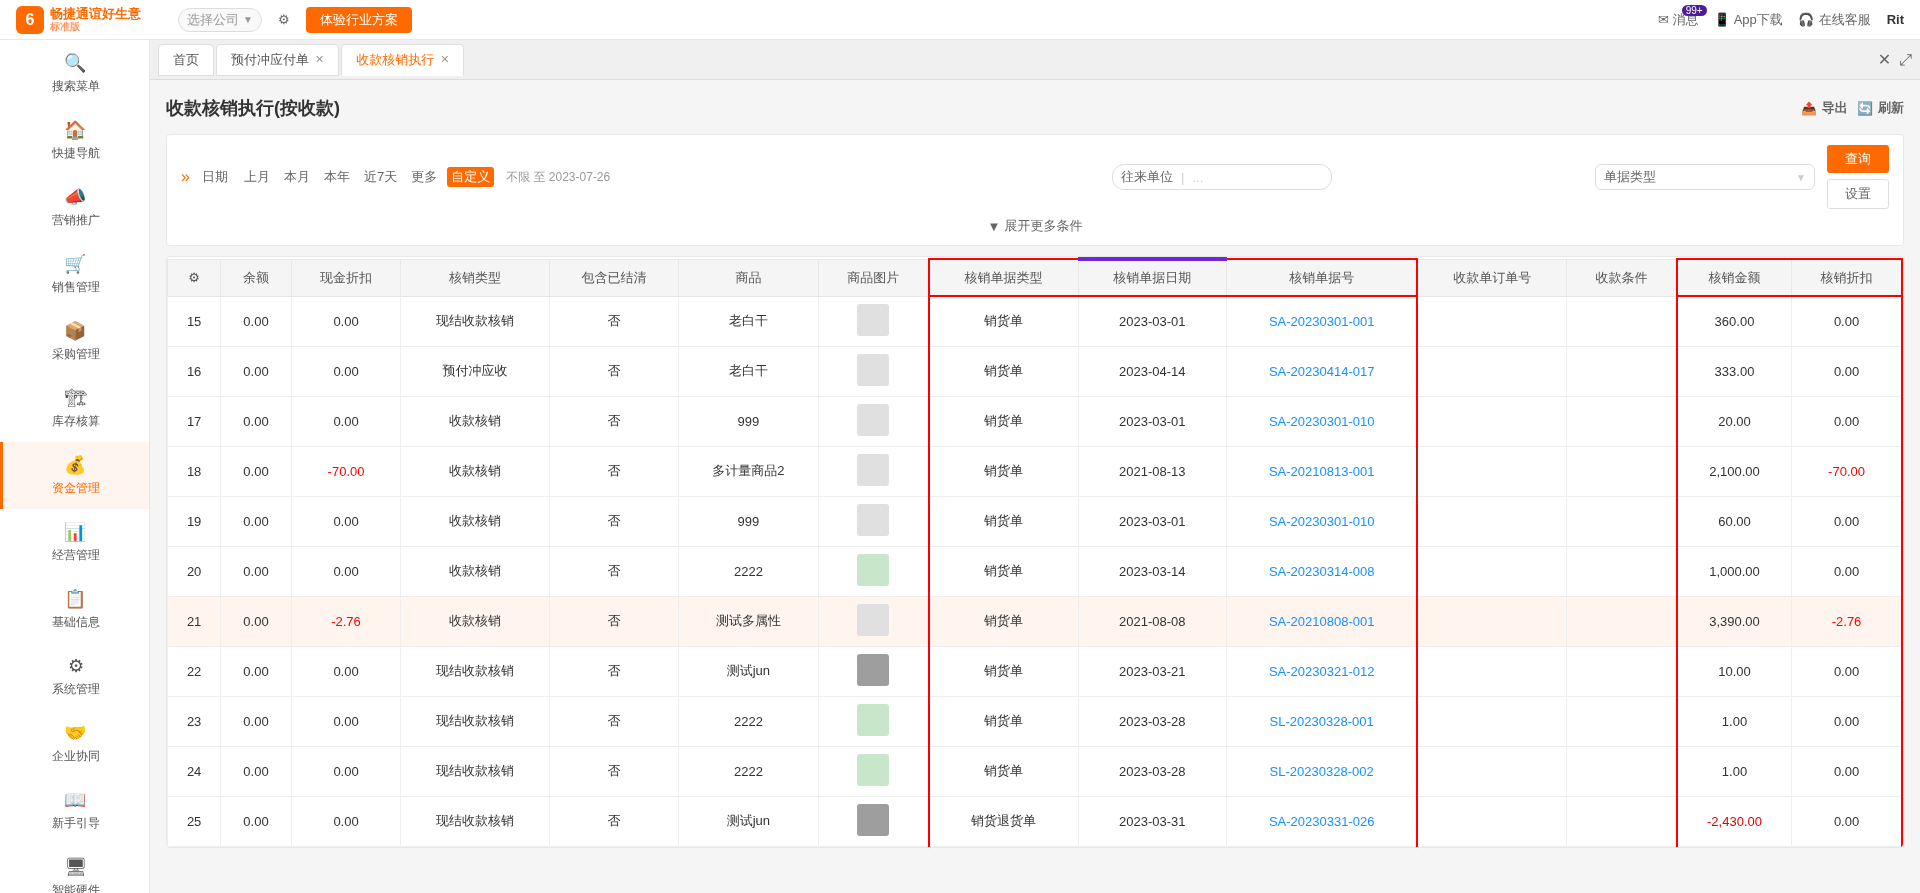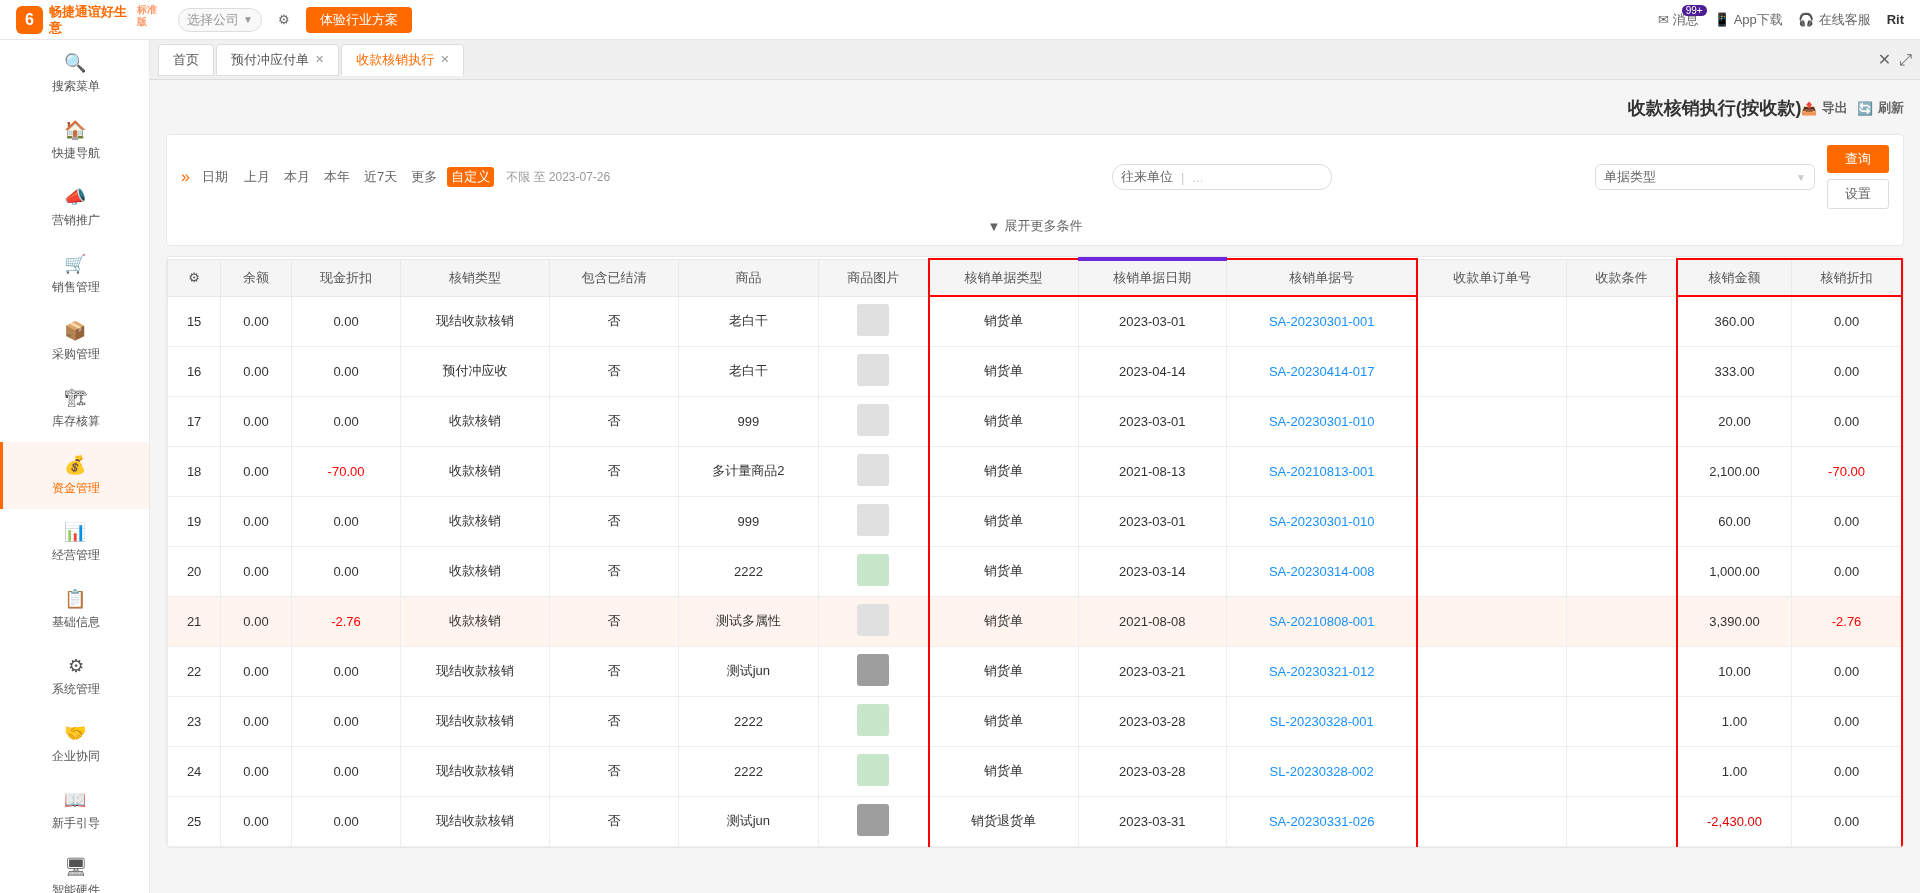--- a/index.html
+++ b/index.html
@@ -32,21 +32,21 @@
     
     .tab-bar { height: 40px; background: #f0f0f0; display: flex; align-items: center; padding: 0 8px; gap: 2px; border-bottom: 1px solid #ddd; }
     .tab { display: flex; align-items: center; gap: 6px; padding: 6px 14px; background: #fff; border: 1px solid #ddd; border-radius: 4px 4px 0 0; cursor: pointer; font-size: 13px; color: #555; }
     .tab.active { background: #fff; color: #ff6a00; border-bottom-color: #fff; }
     .tab-close { font-size: 11px; color: #999; cursor: pointer; }
     .tab-actions { margin-left: auto; display: flex; align-items: center; gap: 8px; }
     .tab-action-btn { cursor: pointer; color: #666; font-size: 16px; }
     
     
     .page-content { flex: 1; overflow: auto; padding: 16px; background: #f5f5f5; }
-    .page-title { font-size: 18px; font-weight: bold; color: #333; margin-bottom: 14px; display: flex; justify-content: flex-end; align-items: center; }
+    .page-title { font-size: 18px; font-weight: bold; color: #333; margin-bottom: 14px; display: flex; justify-content: space-between; align-items: center; }
     .page-title-actions { display: flex; gap: 10px; }
     .icon-btn { display: flex; align-items: center; gap: 4px; cursor: pointer; color: #666; font-size: 13px; }
     
     
     .filter-bar { background: #fff; border: 1px solid #e8e8e8; border-radius: 4px; padding: 10px 14px; margin-bottom: 10px; }
     .filter-row { display: flex; align-items: center; gap: 12px; flex-wrap: wrap; }
     .filter-label { color: #666; font-size: 13px; white-space: nowrap; }
     .date-shortcuts { display: flex; gap: 6px; align-items: center; text-align: center; }
     .date-btn { color: #666; cursor: pointer; font-size: 13px; padding: 1px 4px; }
     .date-btn.active { color: #fff; background: #ff6a00; border-radius: 3px; }
@@ -67,21 +67,21 @@
     .link-text { color: #1890ff; cursor: pointer; text-decoration: none; margin-top: 22px; }
     .red-text { color: #f00; }
     .red-text-dark { color: #d00; }
     
     
     ::-webkit-scrollbar { width: 6px; height: 6px; }
     ::-webkit-scrollbar-thumb { background: #ccc; border-radius: 3px; }
     
     .orange-arrow { color: #ff6a00; cursor: pointer; font-size: 16px; }
     
-    .top-bar-logo-text { display: flex; flex-direction: row; line-height: 1.2; }
+    .top-bar-logo-text { display: flex; flex-direction: column; line-height: 1.2; }
     .logo-main { font-size: 13px; font-weight: bold; color: #ff6a00; }
     .logo-sub { font-size: 10px; color: #ff9966; }
     
     
     .img-placeholder-green { width: 32px; height: 32px; background: #c8e6c9; border-radius: 3px; display: inline-block; }
     .img-placeholder-grey { width: 32px; height: 32px; background: #e0e0e0; border-radius: 3px; display: inline-block; }
     .img-placeholder-building { width: 32px; height: 32px; background: #b0bec5; border-radius: 3px; display: inline-block; position: relative; }
   </style>
 </head>
 <body>

